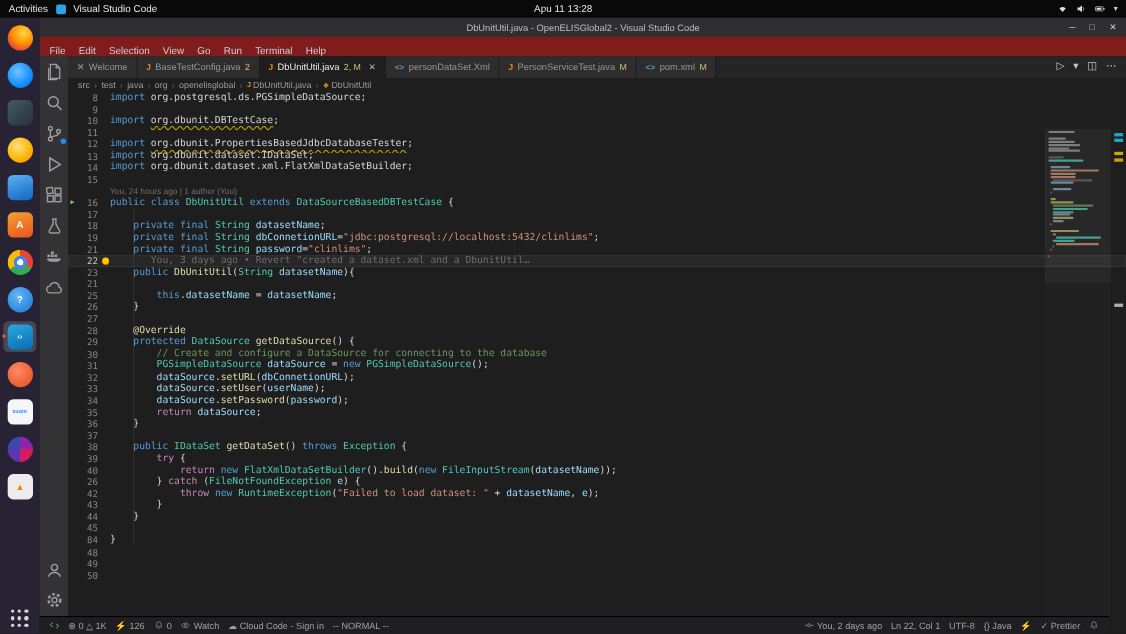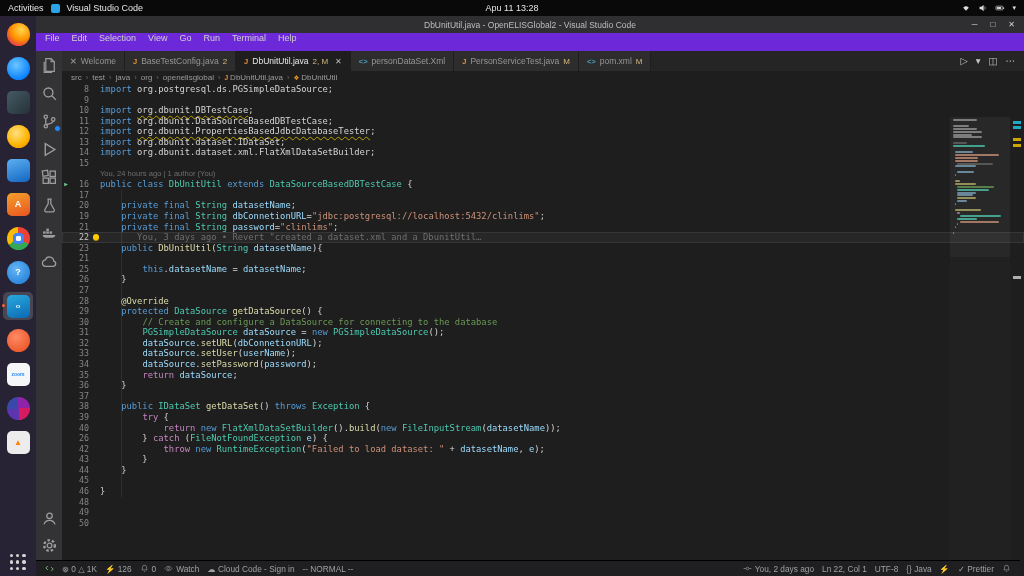--- a/index.html
+++ b/index.html
@@ -25,21 +25,21 @@
   .dock-ic.circ{border-radius:50%}
   .dock-ic.sq{border-radius:5px}
   #show-apps{margin-top:auto;width:17px;height:17px;display:grid;grid-template-columns:repeat(3,1fr);gap:2px}
   #show-apps i{width:3.4px;height:3.4px;border-radius:50%;background:#d6d6d6}
 
   
   #vscode{position:absolute;left:36px;top:16px;right:0;bottom:0;background:#1e1e1e}
   #titlebar{height:17px;background:#2f2f32;display:flex;align-items:center;justify-content:center;
     position:relative;color:#bdbdbd;font-size:8.5px}
   .win-controls{position:absolute;right:9px;top:0;height:17px;display:flex;gap:13px;align-items:center;color:#d2d2d2;font-size:8px}
-  #menubar{height:18px;background:#6d28d9;display:flex;align-items:flex-start;padding-left:3px;color:#cfcfcf;font-size:9px}
+  #menubar{height:18px;background:#7f1d1d;display:flex;align-items:flex-end;padding-left:3px;color:#cfcfcf;font-size:9px}
   .menu-item{padding:0 6px}
 
   #body{position:absolute;top:35px;left:0;right:0;bottom:16px;display:flex}
   #activitybar{width:26px;background:#333336;display:flex;flex-direction:column;align-items:center;
     padding-top:6px;gap:11px;position:relative;flex:none}
   .act{width:17px;height:17px;position:relative}
   .act svg{width:17px;height:17px;display:block}
   .act-badge{position:absolute;right:-3px;bottom:-2px;width:7px;height:7px;border-radius:50%;background:#2188ff;border:1px solid #333336}
   #act-bottom{position:absolute;bottom:6px;left:0;width:26px;display:flex;flex-direction:column;gap:10px;align-items:center}
 
@@ -86,21 +86,21 @@
   .tk-cm{color:#6a9955}
   .tk-u{color:#d4d4d4;text-decoration:underline wavy #b8a200 1px;text-underline-offset:2px}
   .tk-g{color:#6e6e6e;}
 
   #minimap{position:absolute;top:33px;right:14px;width:60px;bottom:0;background:rgba(255,255,255,.015)}
   #mm-slider{position:absolute;top:0;left:0;right:0;height:140px;background:rgba(255,255,255,.035)}
   .mbar{position:absolute;height:2px;border-radius:1px;opacity:.75}
   #ruler{position:absolute;top:33px;right:0;width:14px;bottom:0}
   .mark{position:absolute;left:3px;width:8px;height:3px}
 
-  #statusbar{position:absolute;left:0;right:4px;bottom:0;height:16px;background:#1f1f21;border-top:1px solid #000;
+  #statusbar{position:absolute;left:0;right:16px;bottom:0;height:16px;background:#1f1f21;border-top:1px solid #000;
     display:flex;align-items:center;justify-content:space-between;font-size:8.3px;color:#9da0a2;padding:0 5px}
   .sb-group{display:flex;align-items:center;height:100%}
   .sb-item{padding:0 4px;display:flex;align-items:center;gap:3px;height:100%}
   .sb-ic svg{width:9px;height:9px;display:block}
 </style>
 </head>
 <body>
 
 <div id="topbar">
   <div class="tb-left">
@@ -383,21 +383,20 @@
             <div class="row">
               <span class="pre"></span>
               <span class="ln">10</span>
               <span class="margin"></span>
               <span class="txt"><span class="tk-k">import</span><span class="tk-p"> </span><span class="tk-u">org.dbunit.DBTestCase</span><span class="tk-p">;</span></span>
             </div>
             <div class="row">
               <span class="pre"></span>
               <span class="ln">11</span>
               <span class="margin"></span>
-              <span class="txt"><span class="tk-k">import</span><span class="tk-p"> org.dbunit.DataSourceBasedDBTestCase;</span></span>
             </div>
             <div class="row">
               <span class="pre"></span>
               <span class="ln">12</span>
               <span class="margin"></span>
               <span class="txt"><span class="tk-k">import</span><span class="tk-p"> </span><span class="tk-u">org.dbunit.PropertiesBasedJdbcDatabaseTester</span><span class="tk-p">;</span></span>
             </div>
             <div class="row">
               <span class="pre"></span>
               <span class="ln">13</span>
@@ -429,21 +428,21 @@
               <span class="txt"><span class="tk-k">public</span><span class="tk-p"> </span><span class="tk-k">class</span><span class="tk-p"> </span><span class="tk-t">DbUnitUtil</span><span class="tk-p"> </span><span class="tk-k">extends</span><span class="tk-p"> </span><span class="tk-t">DataSourceBasedDBTestCase</span><span class="tk-p"> {</span></span>
             </div>
             <div class="row">
               <span class="pre"></span>
               <span class="ln">17</span>
               <span class="margin"></span>
               <span class="txt"></span>
             </div>
             <div class="row">
               <span class="pre"></span>
-              <span class="ln">20</span>
+              <span class="ln">18</span>
               <span class="margin"></span>
               <span class="txt"><span class="tk-p">    </span><span class="tk-k">private</span><span class="tk-p"> </span><span class="tk-k">final</span><span class="tk-p"> </span><span class="tk-t">String</span><span class="tk-p"> </span><span class="tk-v">datasetName</span><span class="tk-p">;</span></span>
             </div>
             <div class="row">
               <span class="pre"></span>
               <span class="ln">19</span>
               <span class="margin"></span>
               <span class="txt"><span class="tk-p">    </span><span class="tk-k">private</span><span class="tk-p"> </span><span class="tk-k">final</span><span class="tk-p"> </span><span class="tk-t">String</span><span class="tk-p"> </span><span class="tk-v">dbConnetionURL</span><span class="tk-p">=</span><span class="tk-s">"jdbc:postgresql://localhost:5432/clinlims"</span><span class="tk-p">;</span></span>
             </div>
             <div class="row">
@@ -593,21 +592,21 @@
               <span class="txt"><span class="tk-p">    }</span></span>
             </div>
             <div class="row">
               <span class="pre"></span>
               <span class="ln">45</span>
               <span class="margin"></span>
               <span class="txt"></span>
             </div>
             <div class="row">
               <span class="pre"></span>
-              <span class="ln">46</span>
+              <span class="ln">84</span>
               <span class="margin"></span>
               <span class="txt"><span class="tk-p">}</span></span>
             </div>
             <div class="row">
               <span class="pre"></span>
               <span class="ln">48</span>
               <span class="margin"></span>
               <span class="txt"></span>
             </div>
             <div class="row">

